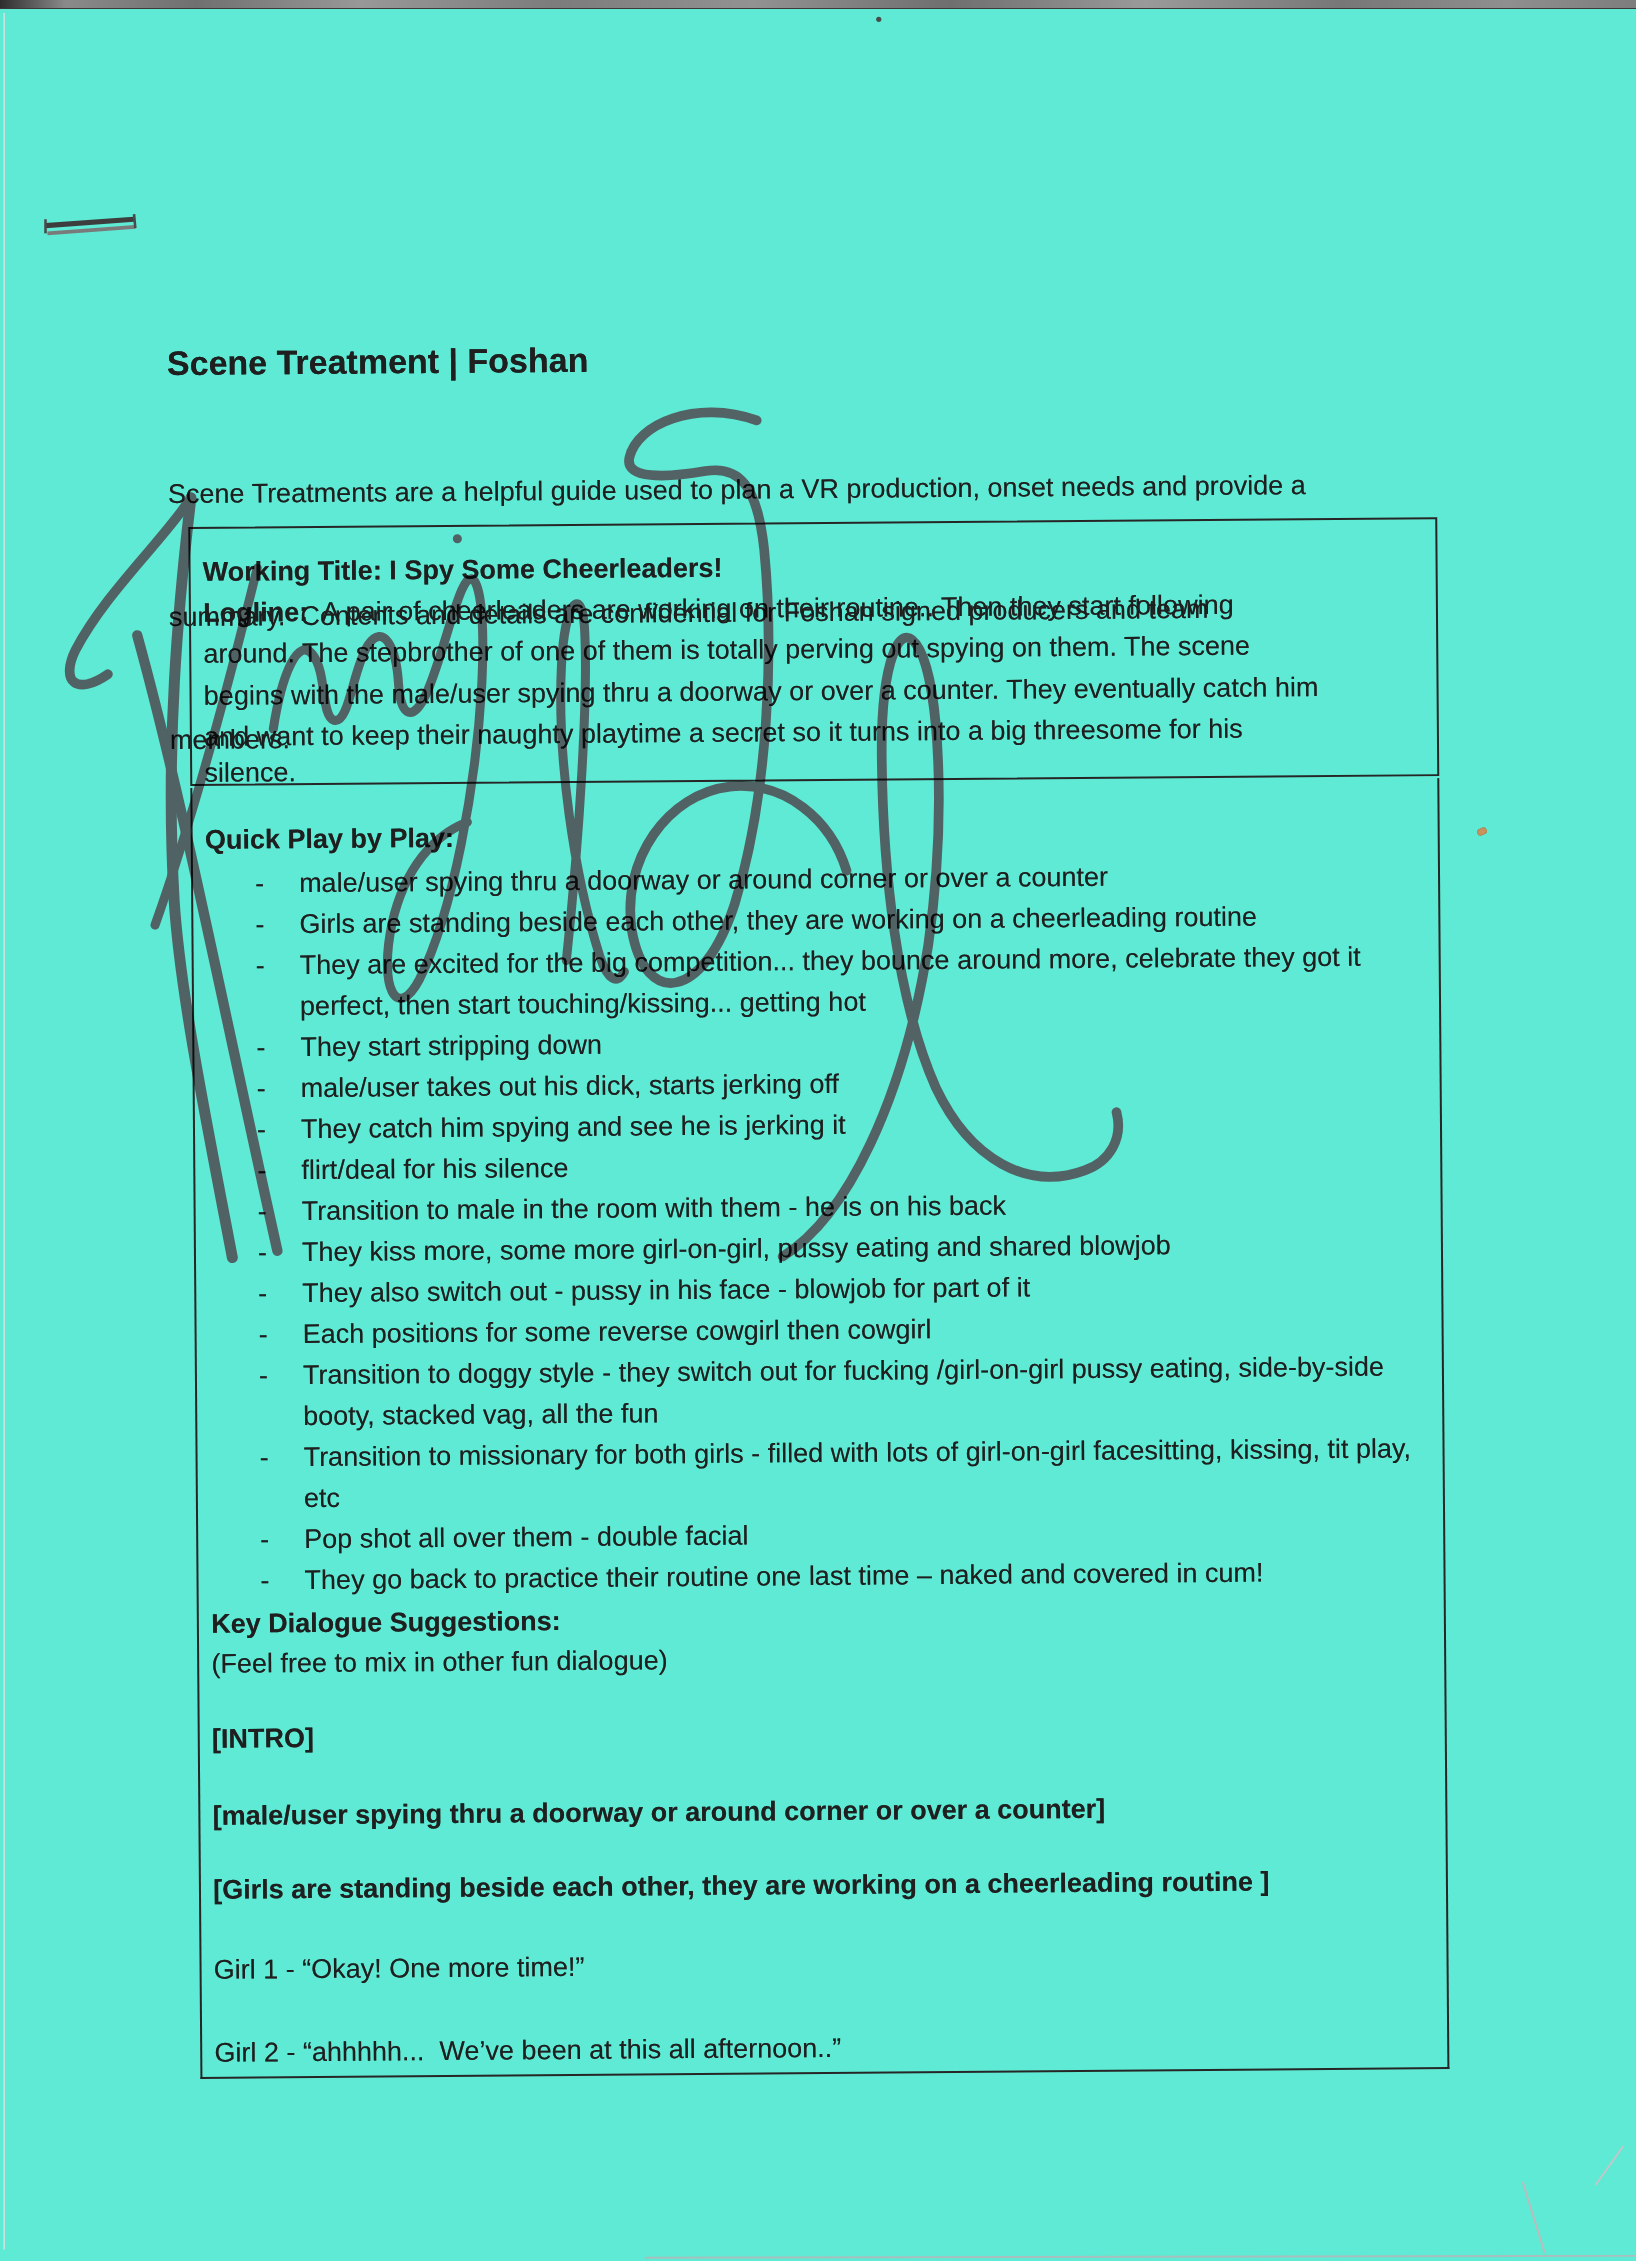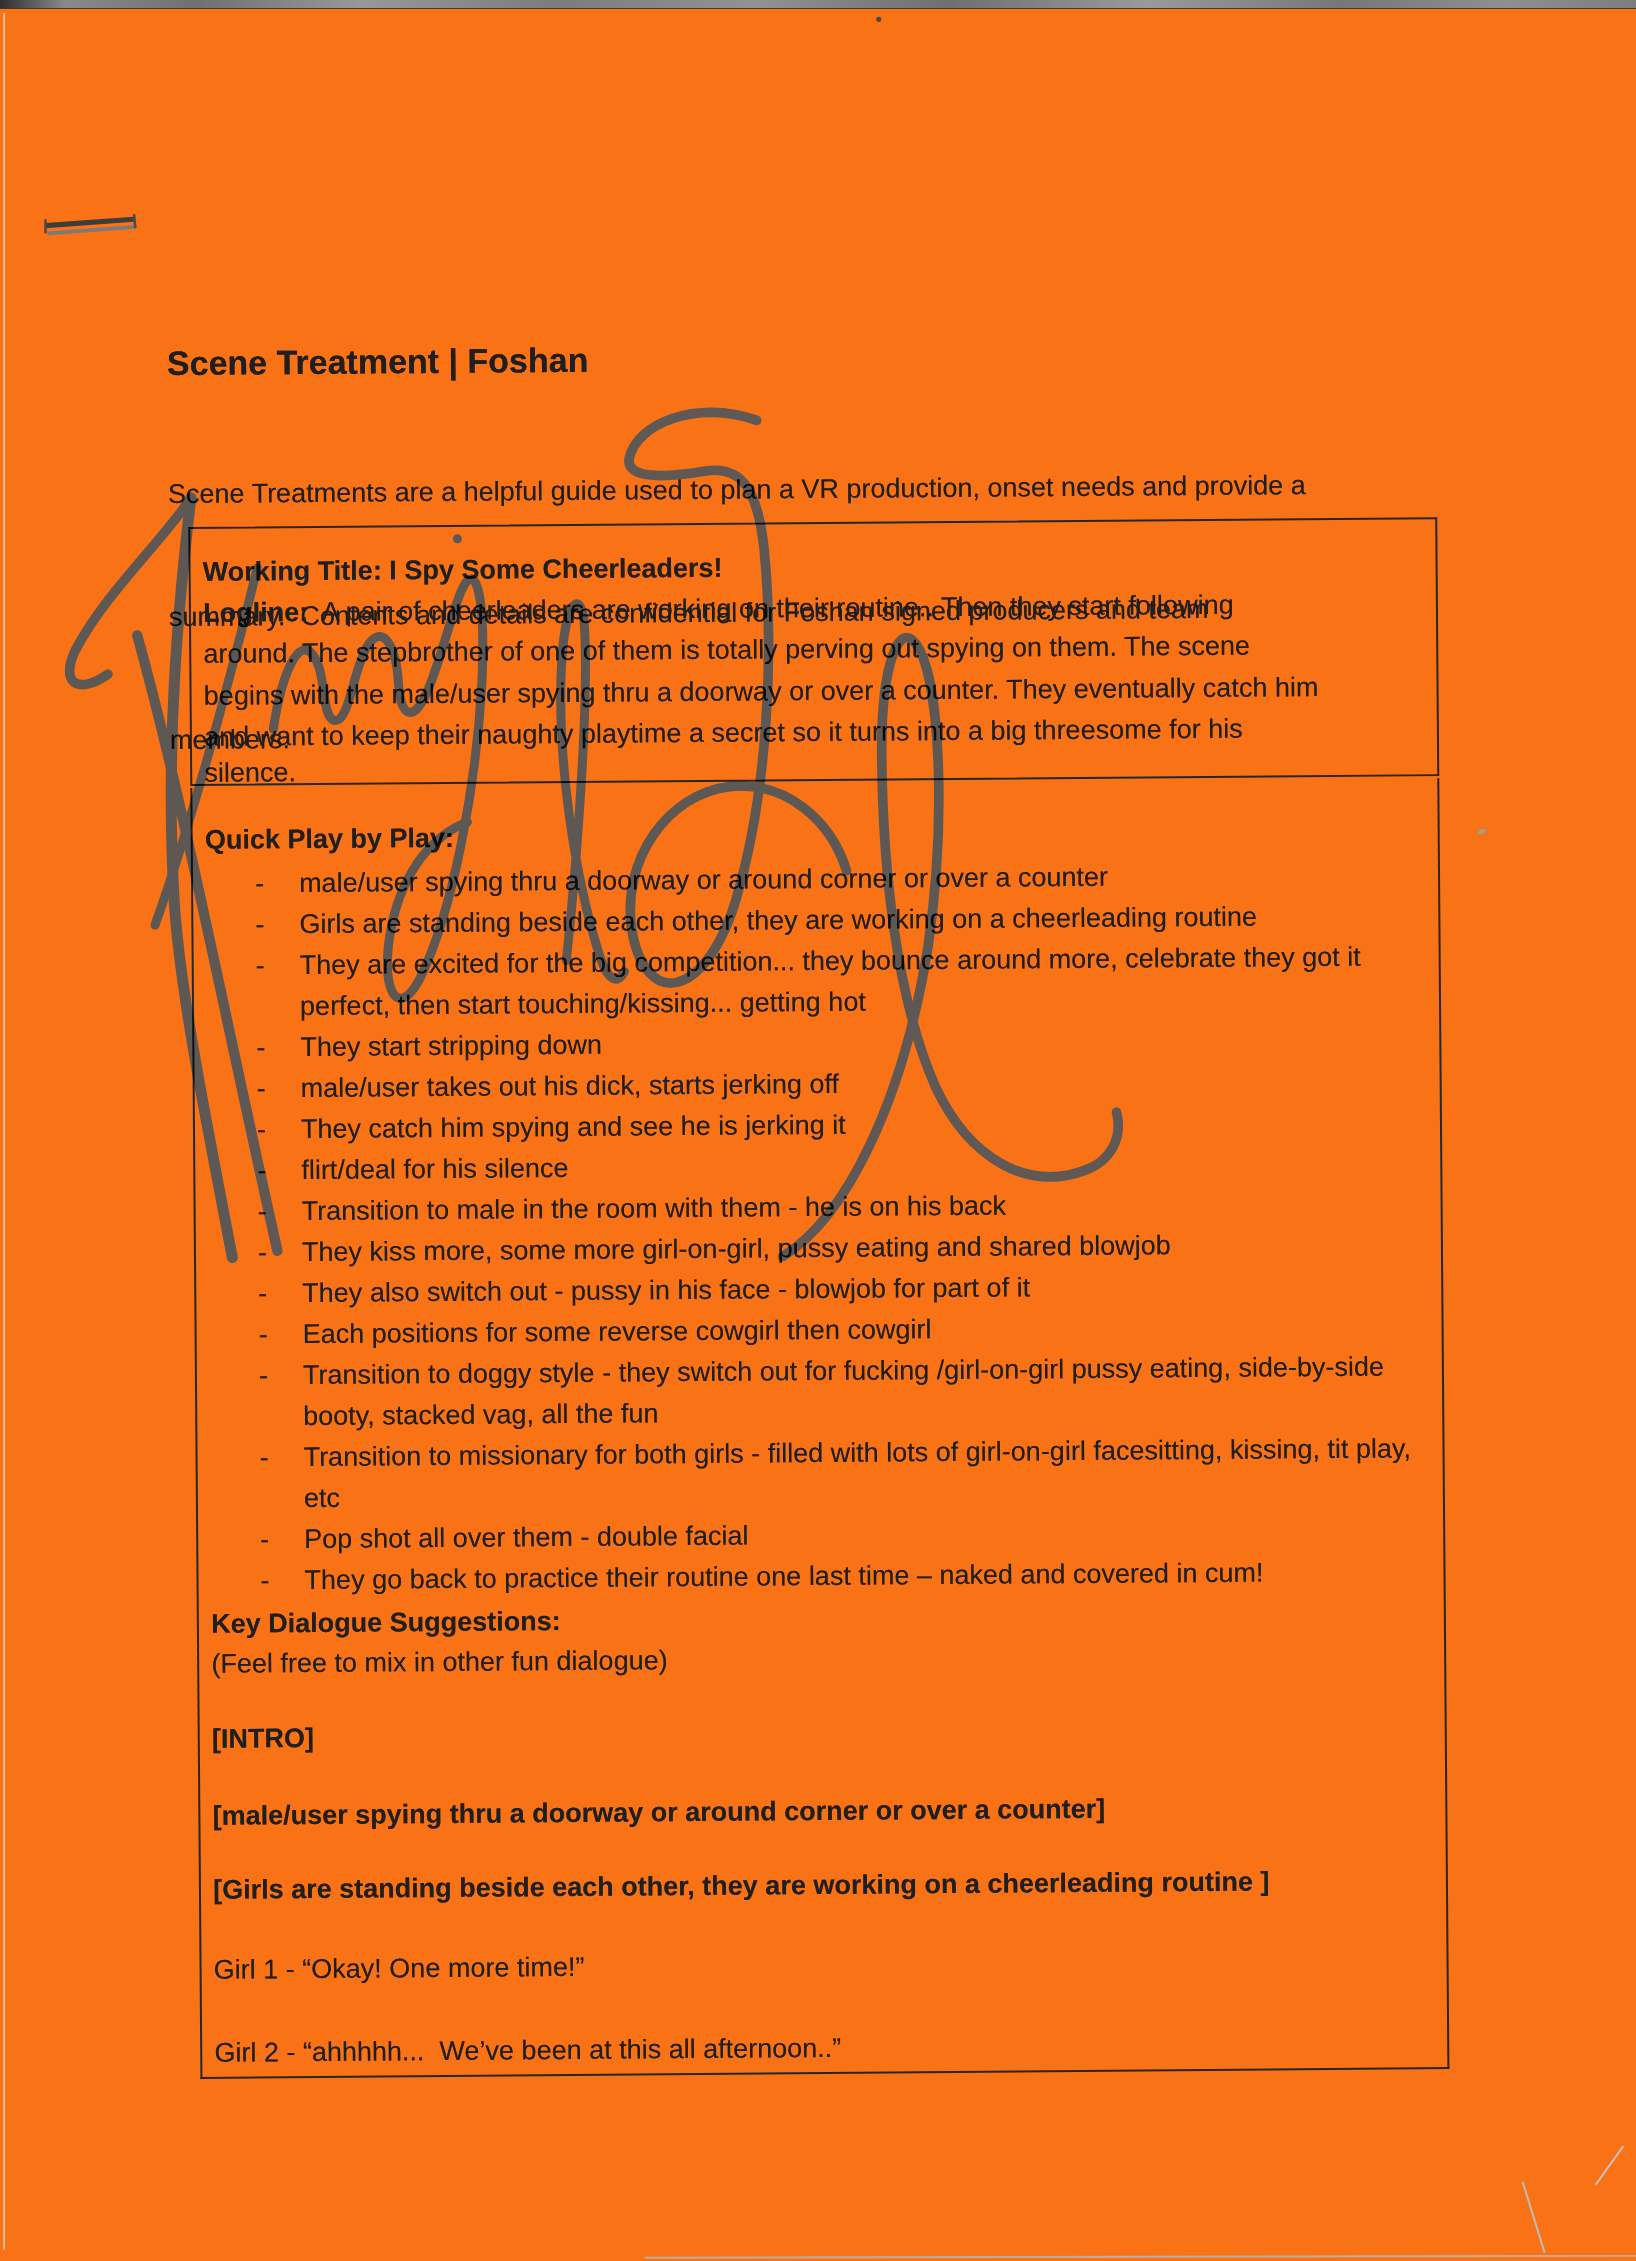--- a/index.html
+++ b/index.html
@@ -1,16 +1,16 @@
 <!DOCTYPE html>
 <html style="font-size:10.3px"><head>
 <meta charset="utf-8">
 <style>
   html,body{margin:0;padding:0;background:#e9e9e9;}
-  .page{position:relative;width:1637px;height:2261px;background:#f97316;overflow:hidden;
+  .page{position:relative;width:1637px;height:2261px;background:#5eead4;overflow:hidden;
         font-family:"Liberation Sans",sans-serif;color:#1f1f1f;}
   
   .scan-top{position:absolute;left:0;top:0;width:1637px;height:8.4px;
     background:linear-gradient(90deg,#2e2e2e 0%,#8a8a8a 4%,#707070 12%,#989898 22%,#7c7c7c 34%,#929292 46%,#6f6f6f 58%,#9a9a9a 70%,#777 82%,#8f8f8f 92%,#7d7d7d 100%);
     border-bottom:1.9px solid #3a3a3a;}
   .doc-layer{position:absolute;left:0;top:0;width:1637px;height:2261px;
     transform:rotate(-0.45deg);transform-origin:819px 1128px;}
   .txt{position:absolute;white-space:pre-wrap;font-size:27px;line-height:41px;
     text-shadow:0 0 0.6px rgba(25,25,25,.6);}
   .b{font-weight:700;}

